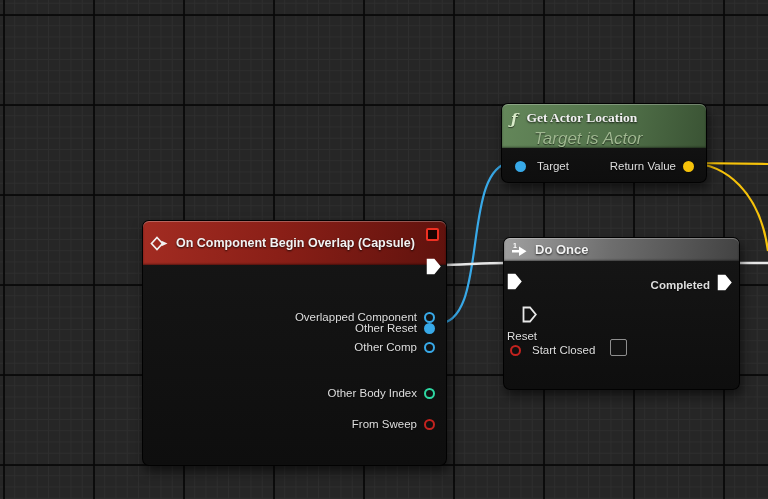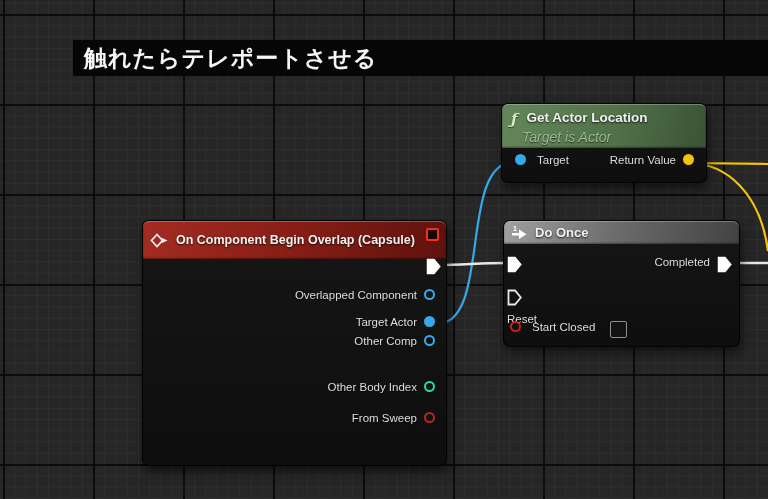--- a/index.html
+++ b/index.html
@@ -37,27 +37,27 @@
     display:flex;align-items:center;box-sizing:border-box;
   }
   .hdr-red{background:linear-gradient(100deg,#a1292078 , #7c1d15) , linear-gradient(#8c241c,#6a150f);background:linear-gradient(100deg,#a32c22 0%, #8a1f17 45%, #5f120d 100%);}
   .hdr-green{background:linear-gradient(100deg,#64875a 0%, #52724a 55%, #3a5334 100%);}
   .hdr-gray{background:linear-gradient(100deg,#a0a0a0 0%, #6e6e6e 45%, #424242 100%);}
   .node-title{
     color:#f2f2f2;font-weight:bold;font-size:12.5px;
     text-shadow:0 1px 2px rgba(0,0,0,0.8);white-space:nowrap;
   }
   .node-subtitle{
-    position:absolute;left:20px;top:25px;color:#9fb890;font-size:14px;font-style:italic;
+    position:absolute;left:32px;top:25px;color:#9fb890;font-size:17px;font-style:italic;
     text-shadow:0 1px 1px rgba(0,0,0,0.6);
   }
   .hdr-icon{margin:0 7px 0 7px;display:flex;align-items:center;}
   .fn-icon{color:#d9ecc9;font-family:"DejaVu Serif",serif;font-style:italic;font-weight:bold;font-size:15px;margin:0 9px 0 9px;text-shadow:0 1px 1px rgba(0,0,0,.6);}
   
-  .row{position:absolute;display:flex;align-items:flex-start;gap:7px;height:18px;}
+  .row{position:absolute;display:flex;align-items:flex-end;gap:7px;height:18px;}
   .row-r{justify-content:flex-end;}
   .pin-label{color:#dedede;font-size:11.5px;white-space:nowrap;text-shadow:0 1px 1px rgba(0,0,0,.5);}
   .dpin{position:relative;width:7px;height:7px;border-radius:50%;border:2px solid #888;flex:0 0 auto;margin-right:4px;}
   .dpin::after{
     content:"";position:absolute;left:9px;top:0.5px;
     border-top:3px solid transparent;border-bottom:3px solid transparent;border-left:4px solid inherit;
   }
   .pin-blue{border-color:#38a9e8;}   .pin-blue::after{border-left-color:#38a9e8;}
   .pin-green{border-color:#2ed8a3;}  .pin-green::after{border-left-color:#2ed8a3;}
   .pin-red{border-color:#c3231f;}    .pin-red::after{border-left-color:#c3231f;}
@@ -83,94 +83,91 @@
 <div id="canvas">
 
   <svg class="wires" width="768" height="499">
     <path d="M437,324 C492,324 458,162 514,162" stroke="#38a9e8" stroke-width="2.2" fill="none"></path>
     <path d="M690,163 L768,164" stroke="#f6c20a" stroke-width="2.2" fill="none"></path>
     <path d="M690,163 C726,164 760,192 768,251" stroke="#f6c20a" stroke-width="2.2" fill="none"></path>
     <path d="M437,265 C462,265 480,263 506,263" stroke="#e8e8e8" stroke-width="2.4" fill="none"></path>
     <path d="M731,263 L768,263" stroke="#e8e8e8" stroke-width="2.4" fill="none"></path>
   </svg>
 
-  <div class="comment-bar">
-    <span>触れたらテレポートさせる</span>
-  </div>
 
   <div class="node" style="left:501px;top:103px;width:206px;height:80px;">
     <div class="node-header hdr-green" style="height:44px;align-items:flex-start;padding-top:6px;">
       <span class="fn-icon">ƒ</span>
-      <span class="node-title" style="font-size:13.5px;">Get Actor Location</span>
+      <span class="node-title" style="font-size:13.5px;font-family:Liberation Serif, serif;">Get Actor Location</span>
     </div>
     <div class="node-subtitle">Target is Actor</div>
     <div class="row" style="left:13px;top:50px;">
       <span class="dpin pin-blue pin-filled"></span>
       <span class="pin-label">Target</span>
     </div>
     <div class="row row-r" style="right:8px;top:50px;">
       <span class="pin-label">Return Value</span>
       <span class="dpin pin-yellow pin-filled"></span>
     </div>
   </div>
 
   <div class="node" style="left:142px;top:220px;width:305px;height:246px;">
-    <div class="node-header hdr-red" style="height:38px;">
+    <div class="node-header hdr-red" style="height:44px;">
       <span class="hdr-icon">
         <svg width="19" height="15" viewBox="0 0 19 15">
           <path d="M7,1.5 L12.5,7.5 L7,13.5 L1.5,7.5 Z" fill="none" stroke="#f2f2f2" stroke-width="1.7"></path>
           <polygon points="11.5,4.8 17.5,7.5 11.5,10.2" fill="#f2f2f2"></polygon>
         </svg>
       </span>
       <span class="node-title">On Component Begin Overlap (Capsule)</span>
     </div>
     <span class="delegate-pin"></span>
 
     <svg class="exec-pin" style="position:absolute;left:283px;top:37px;" width="15" height="17" viewBox="0 0 15 17">
       <polygon points="1.5,1.5 8,1.5 13.8,8.5 8,15.5 1.5,15.5" fill="#ffffff" stroke="#ffffff" stroke-width="1.5"></polygon>
     </svg>
 
-    <div class="row row-r" style="right:7px;top:68px;margin-left:24px;">
+    <div class="row row-r" style="right:7px;top:84px;margin-left:24px;">
       <span class="pin-label">Overlapped Component</span>
       <span class="dpin pin-blue"></span>
     </div>
     <div class="row row-r" style="right:7px;top:95px;">
-      <span class="pin-label">Target Actor</span>
+      <span class="pin-label">Other Reset</span>
       <span class="dpin pin-blue pin-filled"></span>
     </div>
     <div class="row row-r" style="right:7px;top:114px;">
       <span class="pin-label">Other Comp</span>
       <span class="dpin pin-blue"></span>
     </div>
     <div class="row row-r" style="right:7px;top:160px;">
       <span class="pin-label">Other Body Index</span>
       <span class="dpin pin-green"></span>
     </div>
     <div class="row row-r" style="right:7px;top:191px;">
       <span class="pin-label">From Sweep</span>
       <span class="dpin pin-red"></span>
     </div>
   </div>
 
-  <div class="node" style="left:503px;top:220px;width:237px;height:127px;">
+  <div class="node" style="left:503px;top:237px;width:237px;height:153px;">
     <div class="node-header hdr-gray" style="height:23px;">
       <span class="hdr-icon">
         <svg width="17" height="15" viewBox="0 0 17 15">
           <text x="2" y="6" font-size="7" font-weight="bold" fill="#ffffff" font-family="sans-serif">1</text>
           <path d="M1,8 L8,8 L8,4.5 L15.5,9.2 L8,14 L8,10.5 L1,10.5 Z" fill="#ffffff"></path>
         </svg>
       </span>
       <span class="node-title" style="font-size:13px;">Do Once</span>
     </div>
 
     <svg class="exec-pin" style="position:absolute;left:3px;top:35px;" width="15" height="17" viewBox="0 0 15 17">
       <polygon points="1.5,1.5 8,1.5 13.8,8.5 8,15.5 1.5,15.5" fill="#ffffff" stroke="#ffffff" stroke-width="1.5"></polygon>
     </svg>
 
-    <div class="row row-r" style="right:7px;top:35px;">
+    <div class="row row-r" style="right:7px;top:35px;font-weight:bold;">
       <span class="pin-label">Completed</span>
       <svg class="exec-pin" width="15" height="17" viewBox="0 0 15 17">
         <polygon points="1.5,1.5 8,1.5 13.8,8.5 8,15.5 1.5,15.5" fill="#ffffff" stroke="#ffffff" stroke-width="1.5"></polygon>
       </svg>
     </div>
 
     <div class="row" style="left:3px;top:68px;flex-direction:column;">
       <svg class="exec-pin" width="15" height="17" viewBox="0 0 15 17">
         <polygon points="1.5,1.5 8,1.5 13.8,8.5 8,15.5 1.5,15.5" fill="none" stroke="#e8e8e8" stroke-width="1.8"></polygon>
       </svg>

